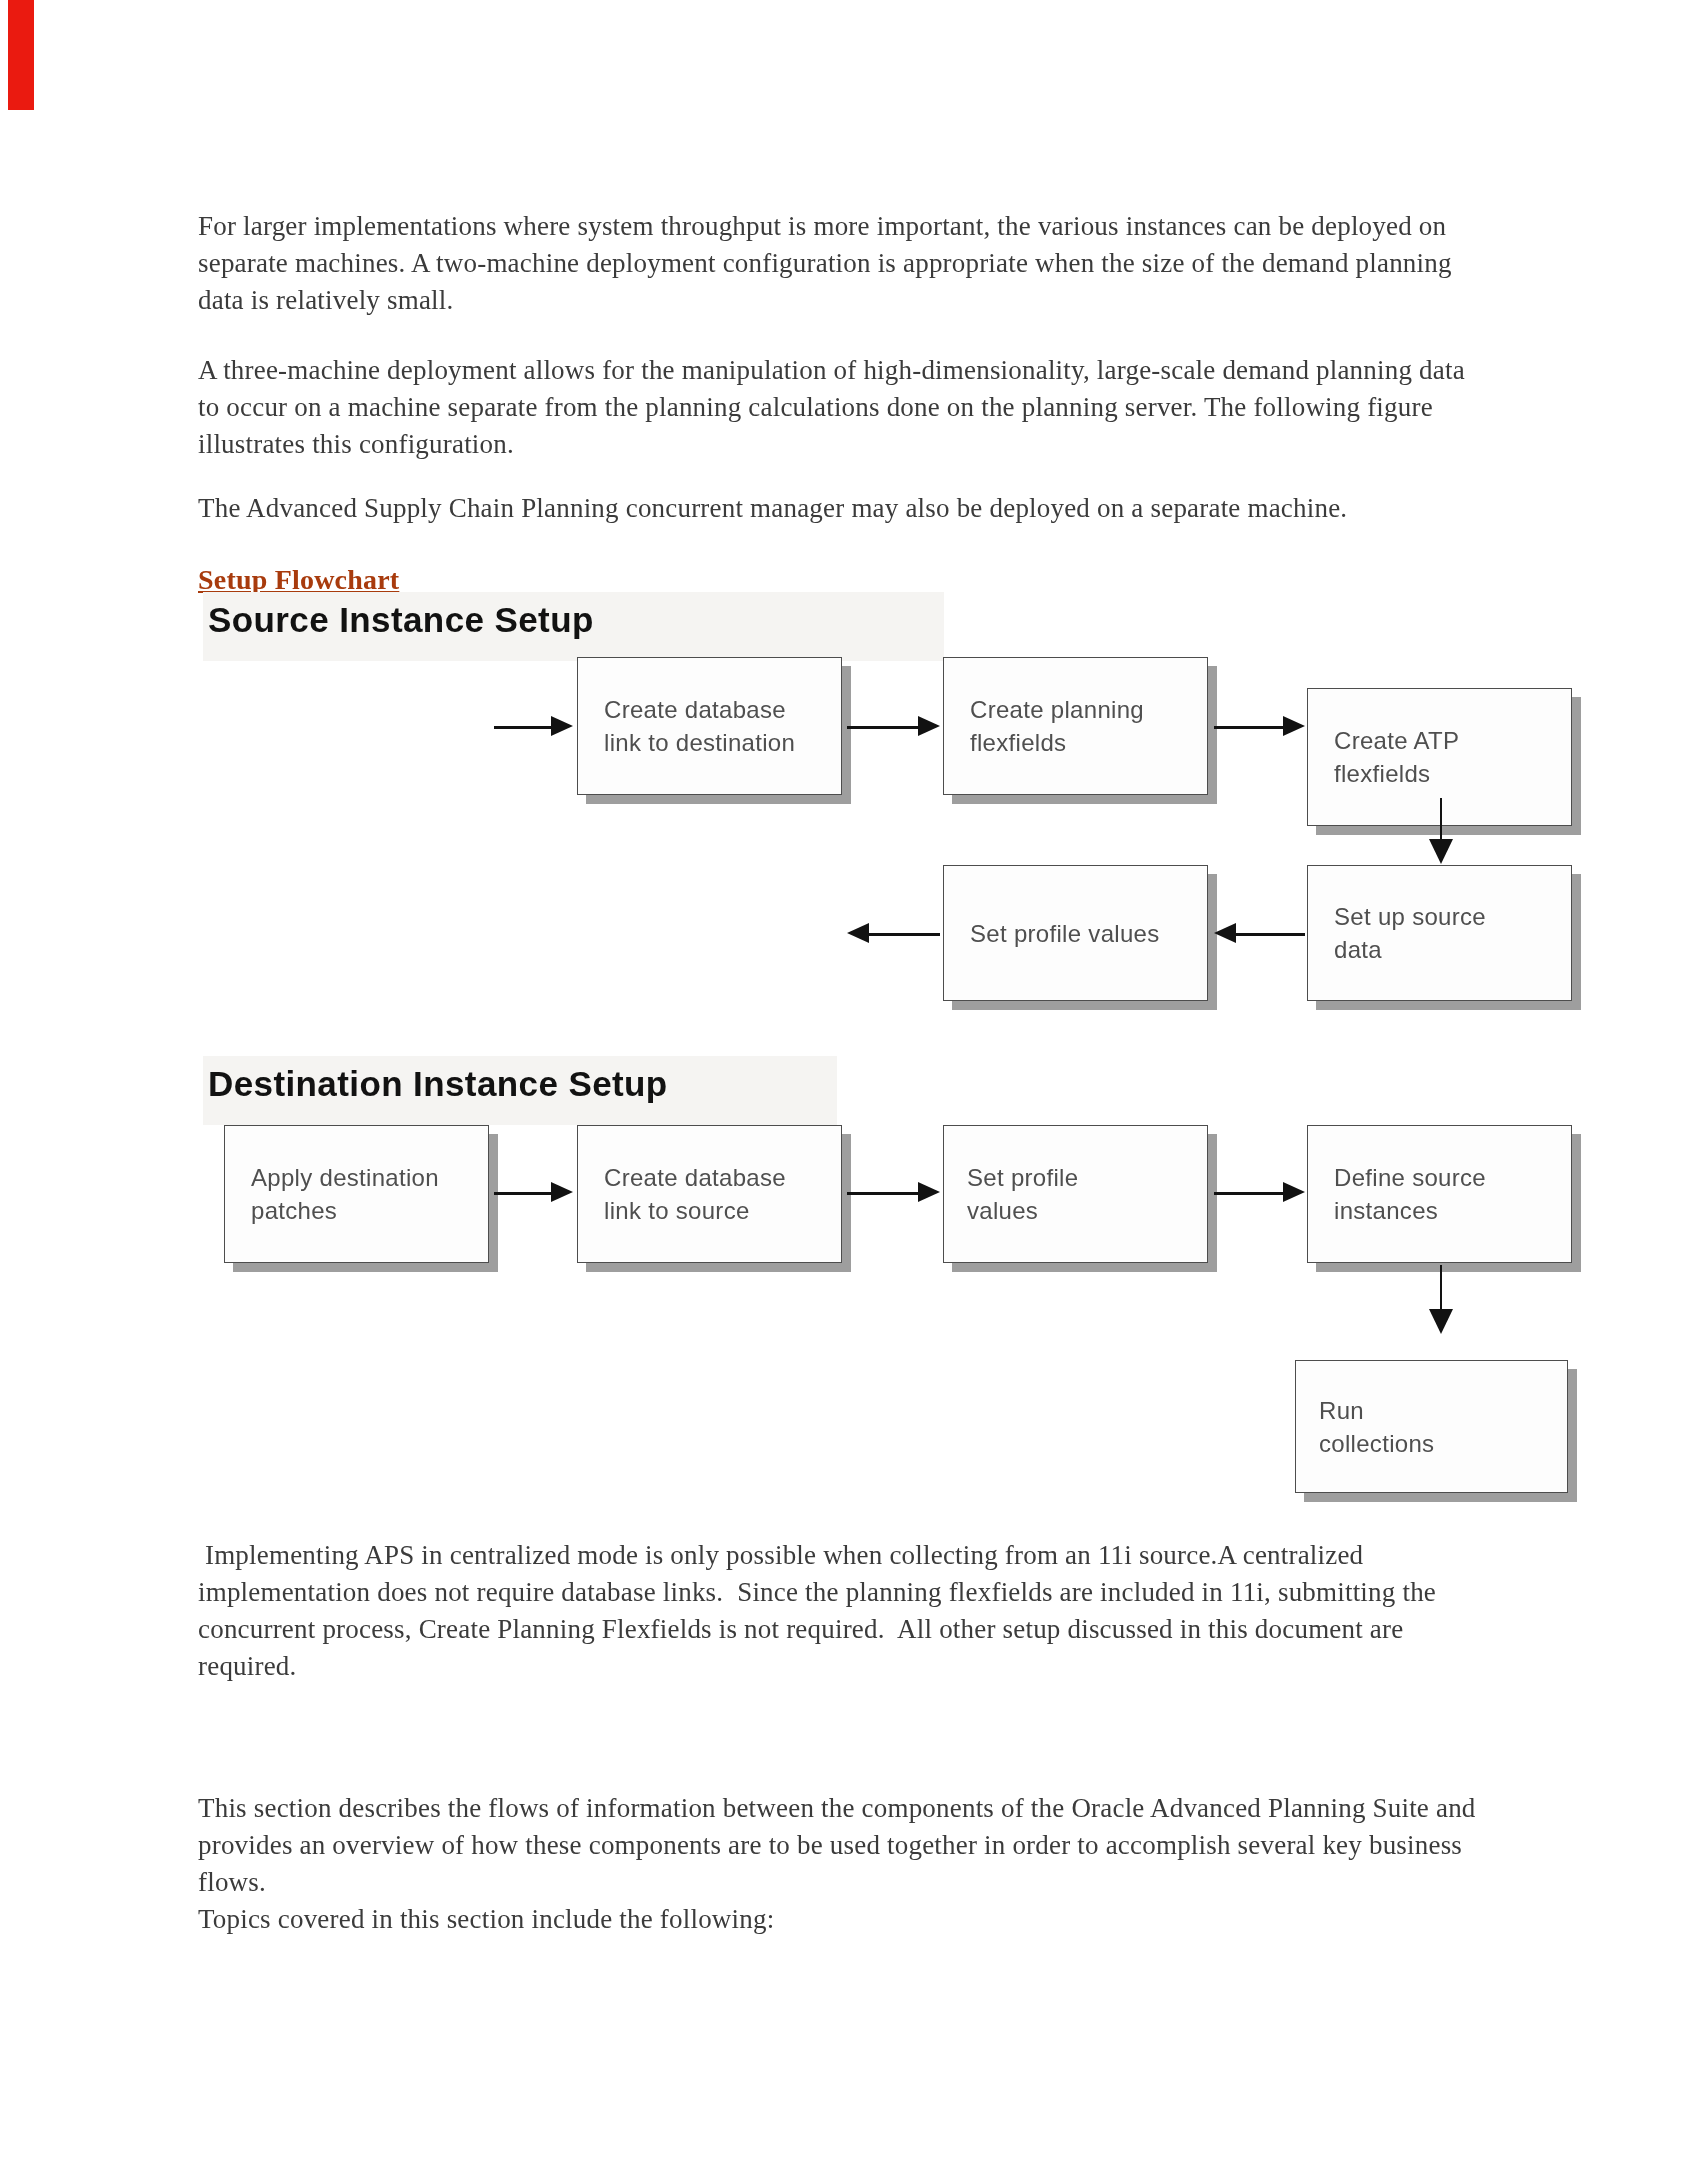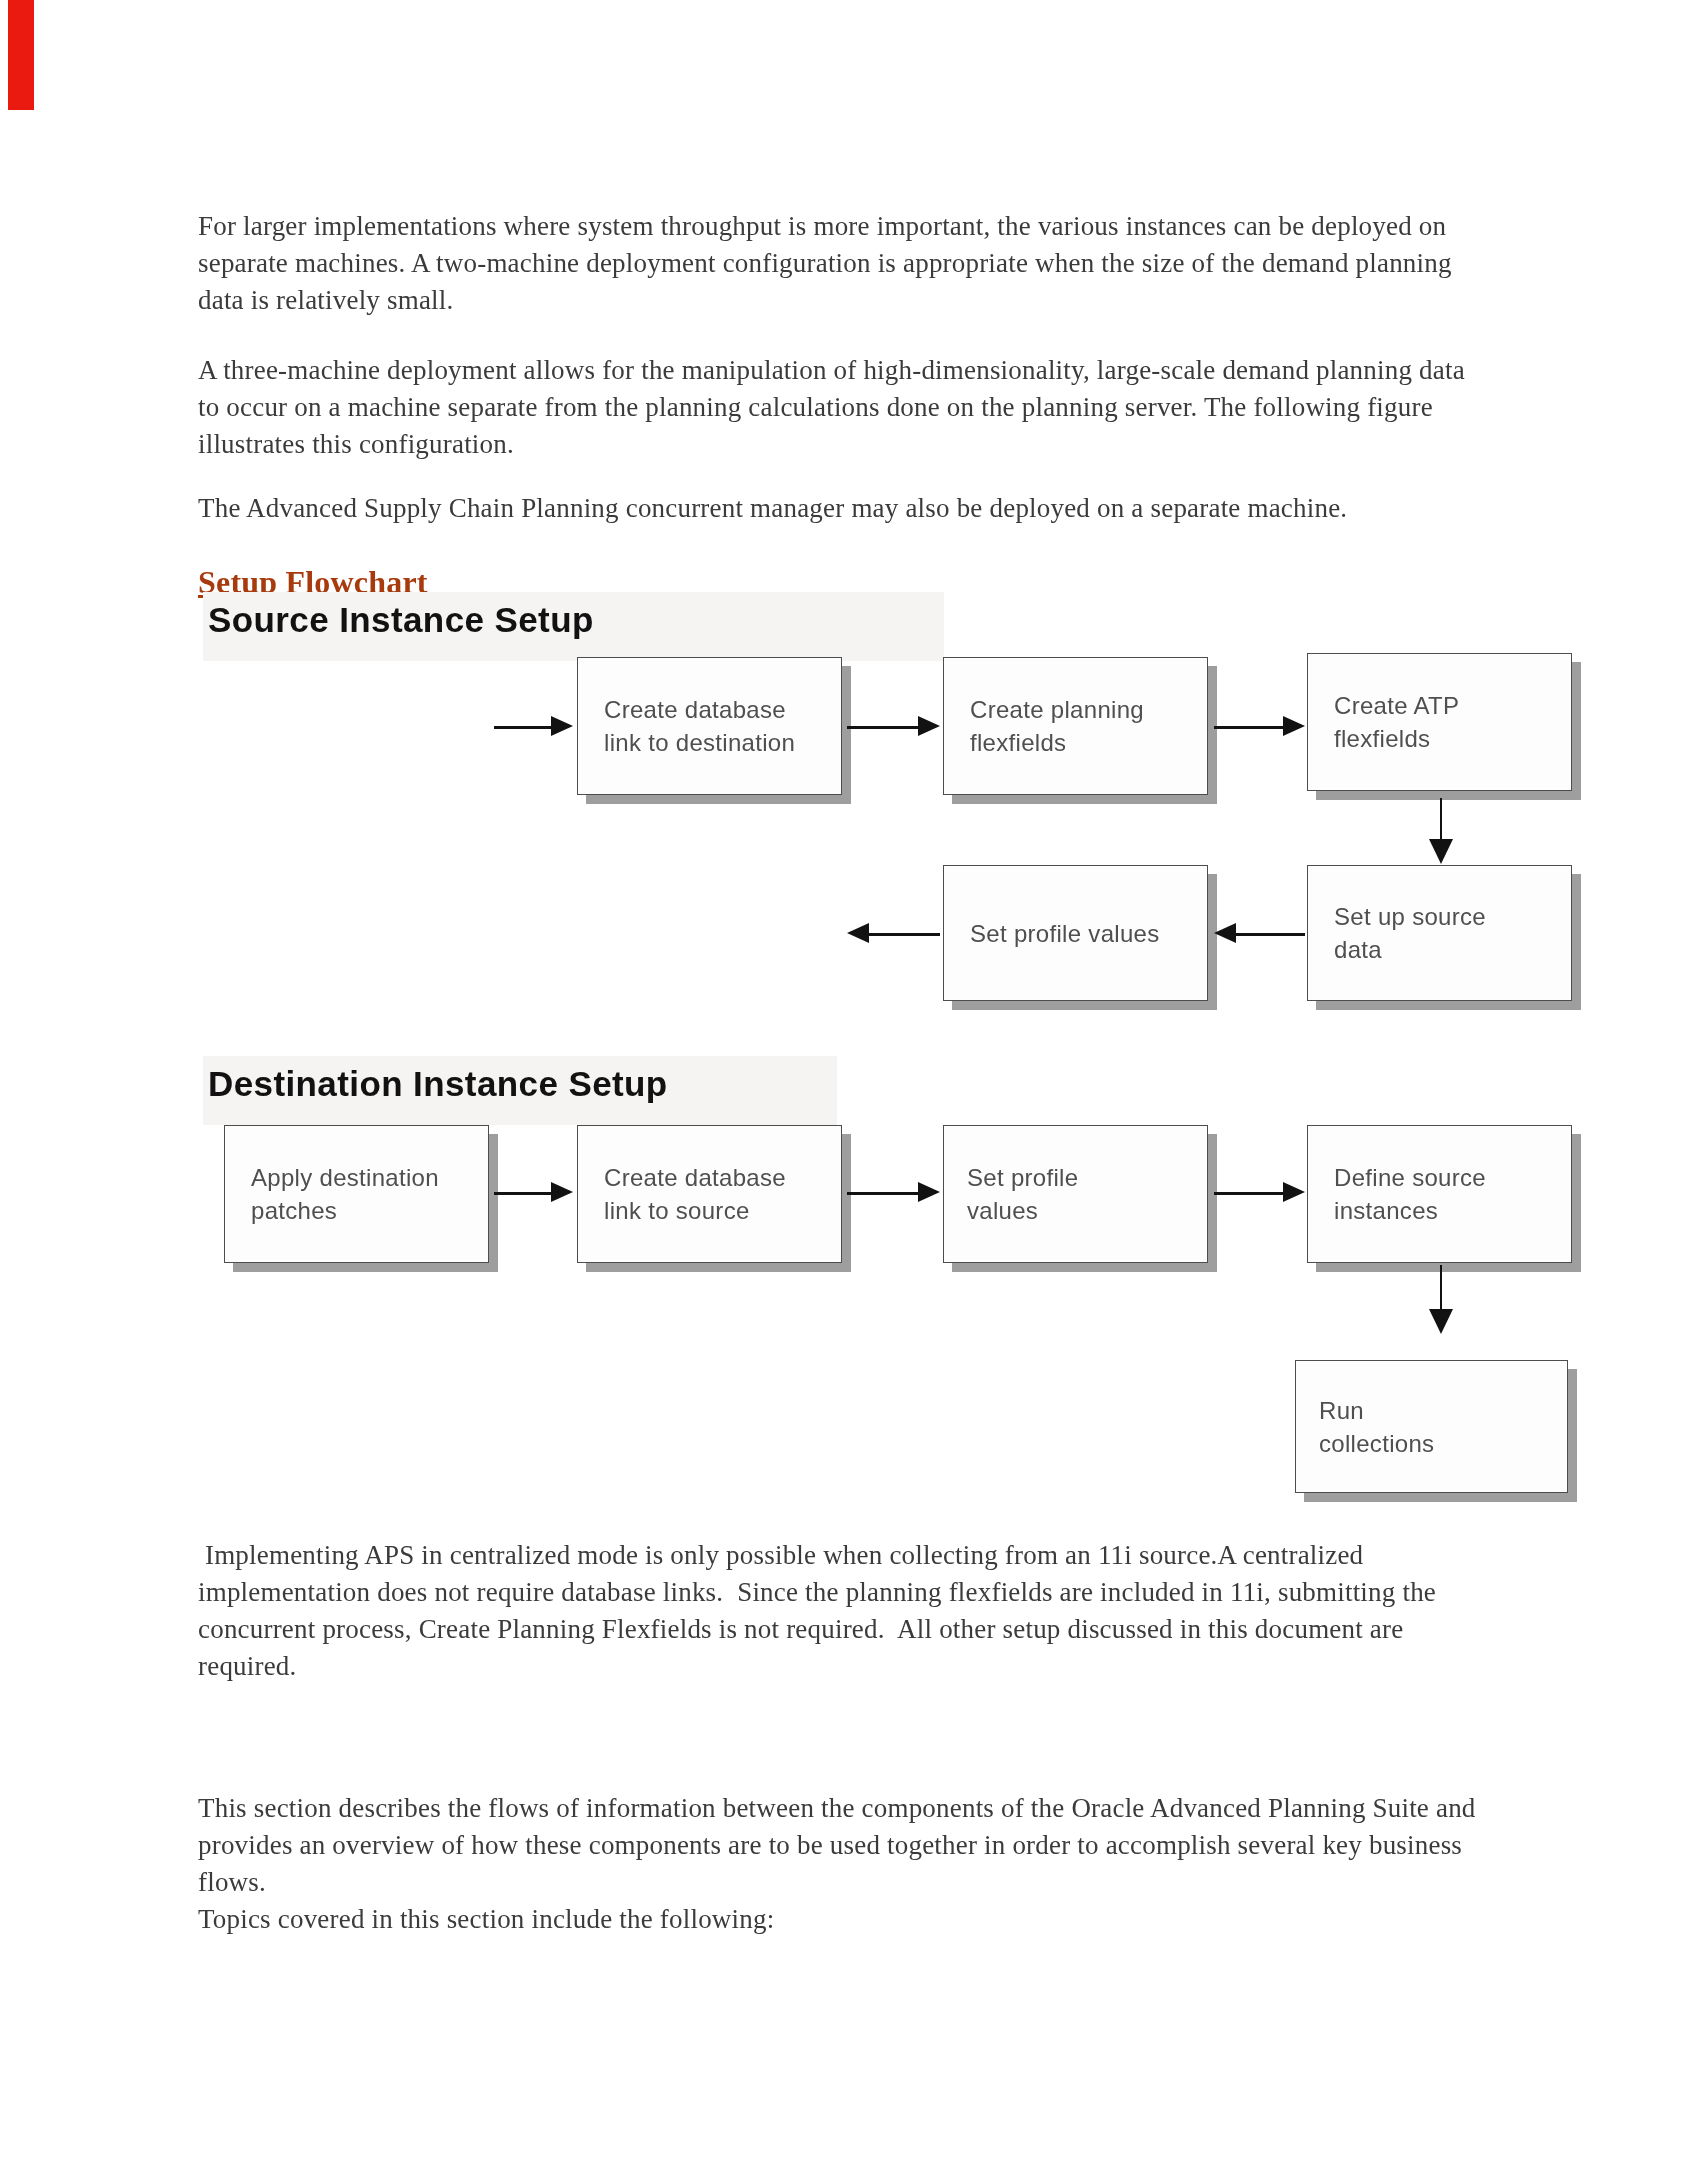--- a/index.html
+++ b/index.html
@@ -17,21 +17,21 @@
   }
   .abs{position:absolute}
   .red-bar{position:absolute;left:8.2px;top:0;width:25.5px;height:110px;background:var(--red-bar)}
   .body-par{
     left:198px;width:1310px;
     font-size:27px;line-height:37px;color:var(--body-text);
     white-space:pre-wrap;letter-spacing:0.2px;
   }
   .heading-link{
     left:198px;top:564px;
-    font-size:32px;font-weight:bold;color:var(--link);
+    font-size:28px;font-weight:bold;color:var(--link);
     text-decoration:underline;cursor:pointer;letter-spacing:0.2px;
   }
   .figure{left:0;top:0;width:1687px;height:1491px;font-family:"Liberation Sans",sans-serif}
   .strip{position:absolute;background:var(--strip)}
   .fig-title{
     position:absolute;font-size:35px;font-weight:bold;color:var(--figure-title);
     letter-spacing:0.4px;
   }
   .fbox{
     position:absolute;display:flex;align-items:center;
@@ -78,21 +78,21 @@
 
     <div class="strip" style="left:203px;top:592px;width:741px;height:69px"></div>
     <div class="strip" style="left:203px;top:1056px;width:634px;height:69px"></div>
 
     <div class="fig-title" style="left:208px;top:600px">Source Instance Setup</div>
 
     <div class="fbox" style="left:577px;top:657px;width:265px;height:138px">Create database
 link to destination</div>
     <div class="fbox" style="left:943px;top:657px;width:265px;height:138px">Create planning
 flexfields</div>
-    <div class="fbox" style="left:1307px;top:653px;width:265px;height:138px">Create ATP
+    <div class="fbox" style="left:1307px;top:688px;width:265px;height:138px">Create ATP
 flexfields</div>
 
     <div class="arr arr-r" style="left:494px;top:716px;width:79px">
         <i class="ln"></i>
         <i class="hd"></i>
       </div>
     <div class="arr arr-r" style="left:847px;top:716px;width:93px">
         <i class="ln"></i>
         <i class="hd"></i>
       </div>

